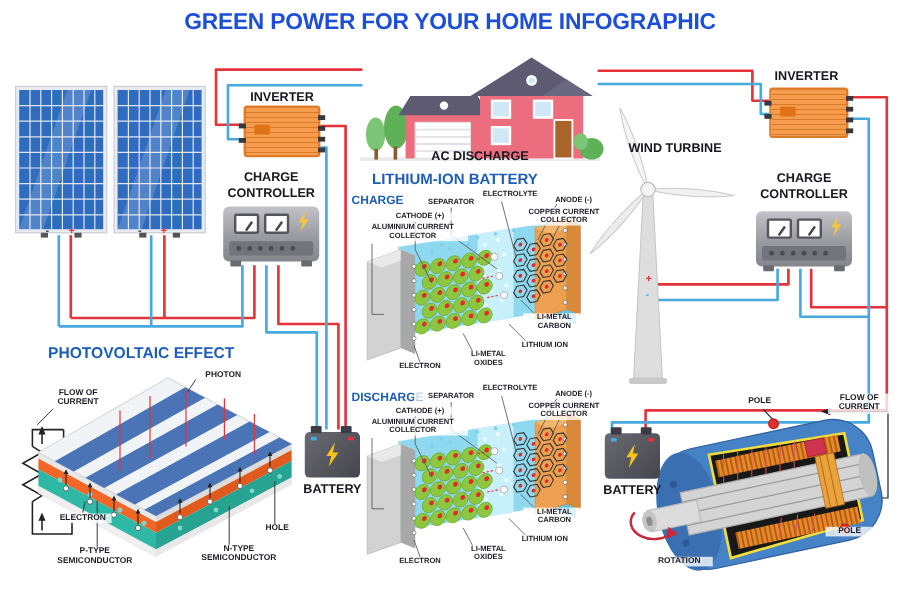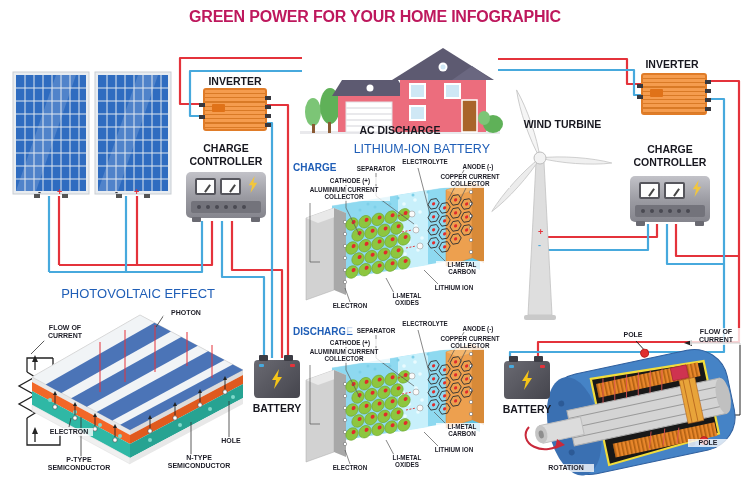--- a/index.html
+++ b/index.html
@@ -1,21 +1,21 @@
 <!DOCTYPE html>
 <html><head>
 <meta charset="utf-8">
 <style>
   html,body{margin:0;padding:0;background:#fff;}
   #stage{position:relative;width:750px;height:500px;background:#fff;overflow:hidden;
          font-family:"Liberation Sans","DejaVu Sans",sans-serif;}
   .abs{position:absolute;}
-  #main-title{left:0;top:8px;width:750px;text-align:center;font-size:16px;font-weight:bold;
-              color:#be185d;letter-spacing:-0.2px;}
-  .sec{font-weight:normal;color:#1f5eb7;font-size:13px;text-align:right;line-height:1.1;}
+  #main-title{left:0;top:8px;width:750px;text-align:center;font-size:19px;font-weight:bold;
+              color:#1d4ed8;letter-spacing:-0.2px;}
+  .sec{font-weight:bold;color:#1f5eb7;font-size:13px;text-align:left;line-height:1.1;}
   .lbl{font-weight:bold;color:#17171f;font-size:10.5px;text-align:center;line-height:1.2;}
   .mode{font-weight:bold;color:#1f5eb7;font-size:10px;}
   .ann{position:absolute;font-weight:bold;color:#1c1c26;font-size:6.3px;text-align:center;
        line-height:1.18;background:rgba(255,255,255,.78);}
   .sign{font-size:9px;font-weight:bold;line-height:1;}
   .red{color:#e4333b;} .blue{color:#47a9dd;} .dark{color:#33333b;}
   svg{display:block;overflow:visible;}
   
   .inv{border:2px solid #e07c28;border-radius:3px;
        background:repeating-linear-gradient(180deg,#f59c4e 0 3px,#d97a26 3px 4.2px);}

